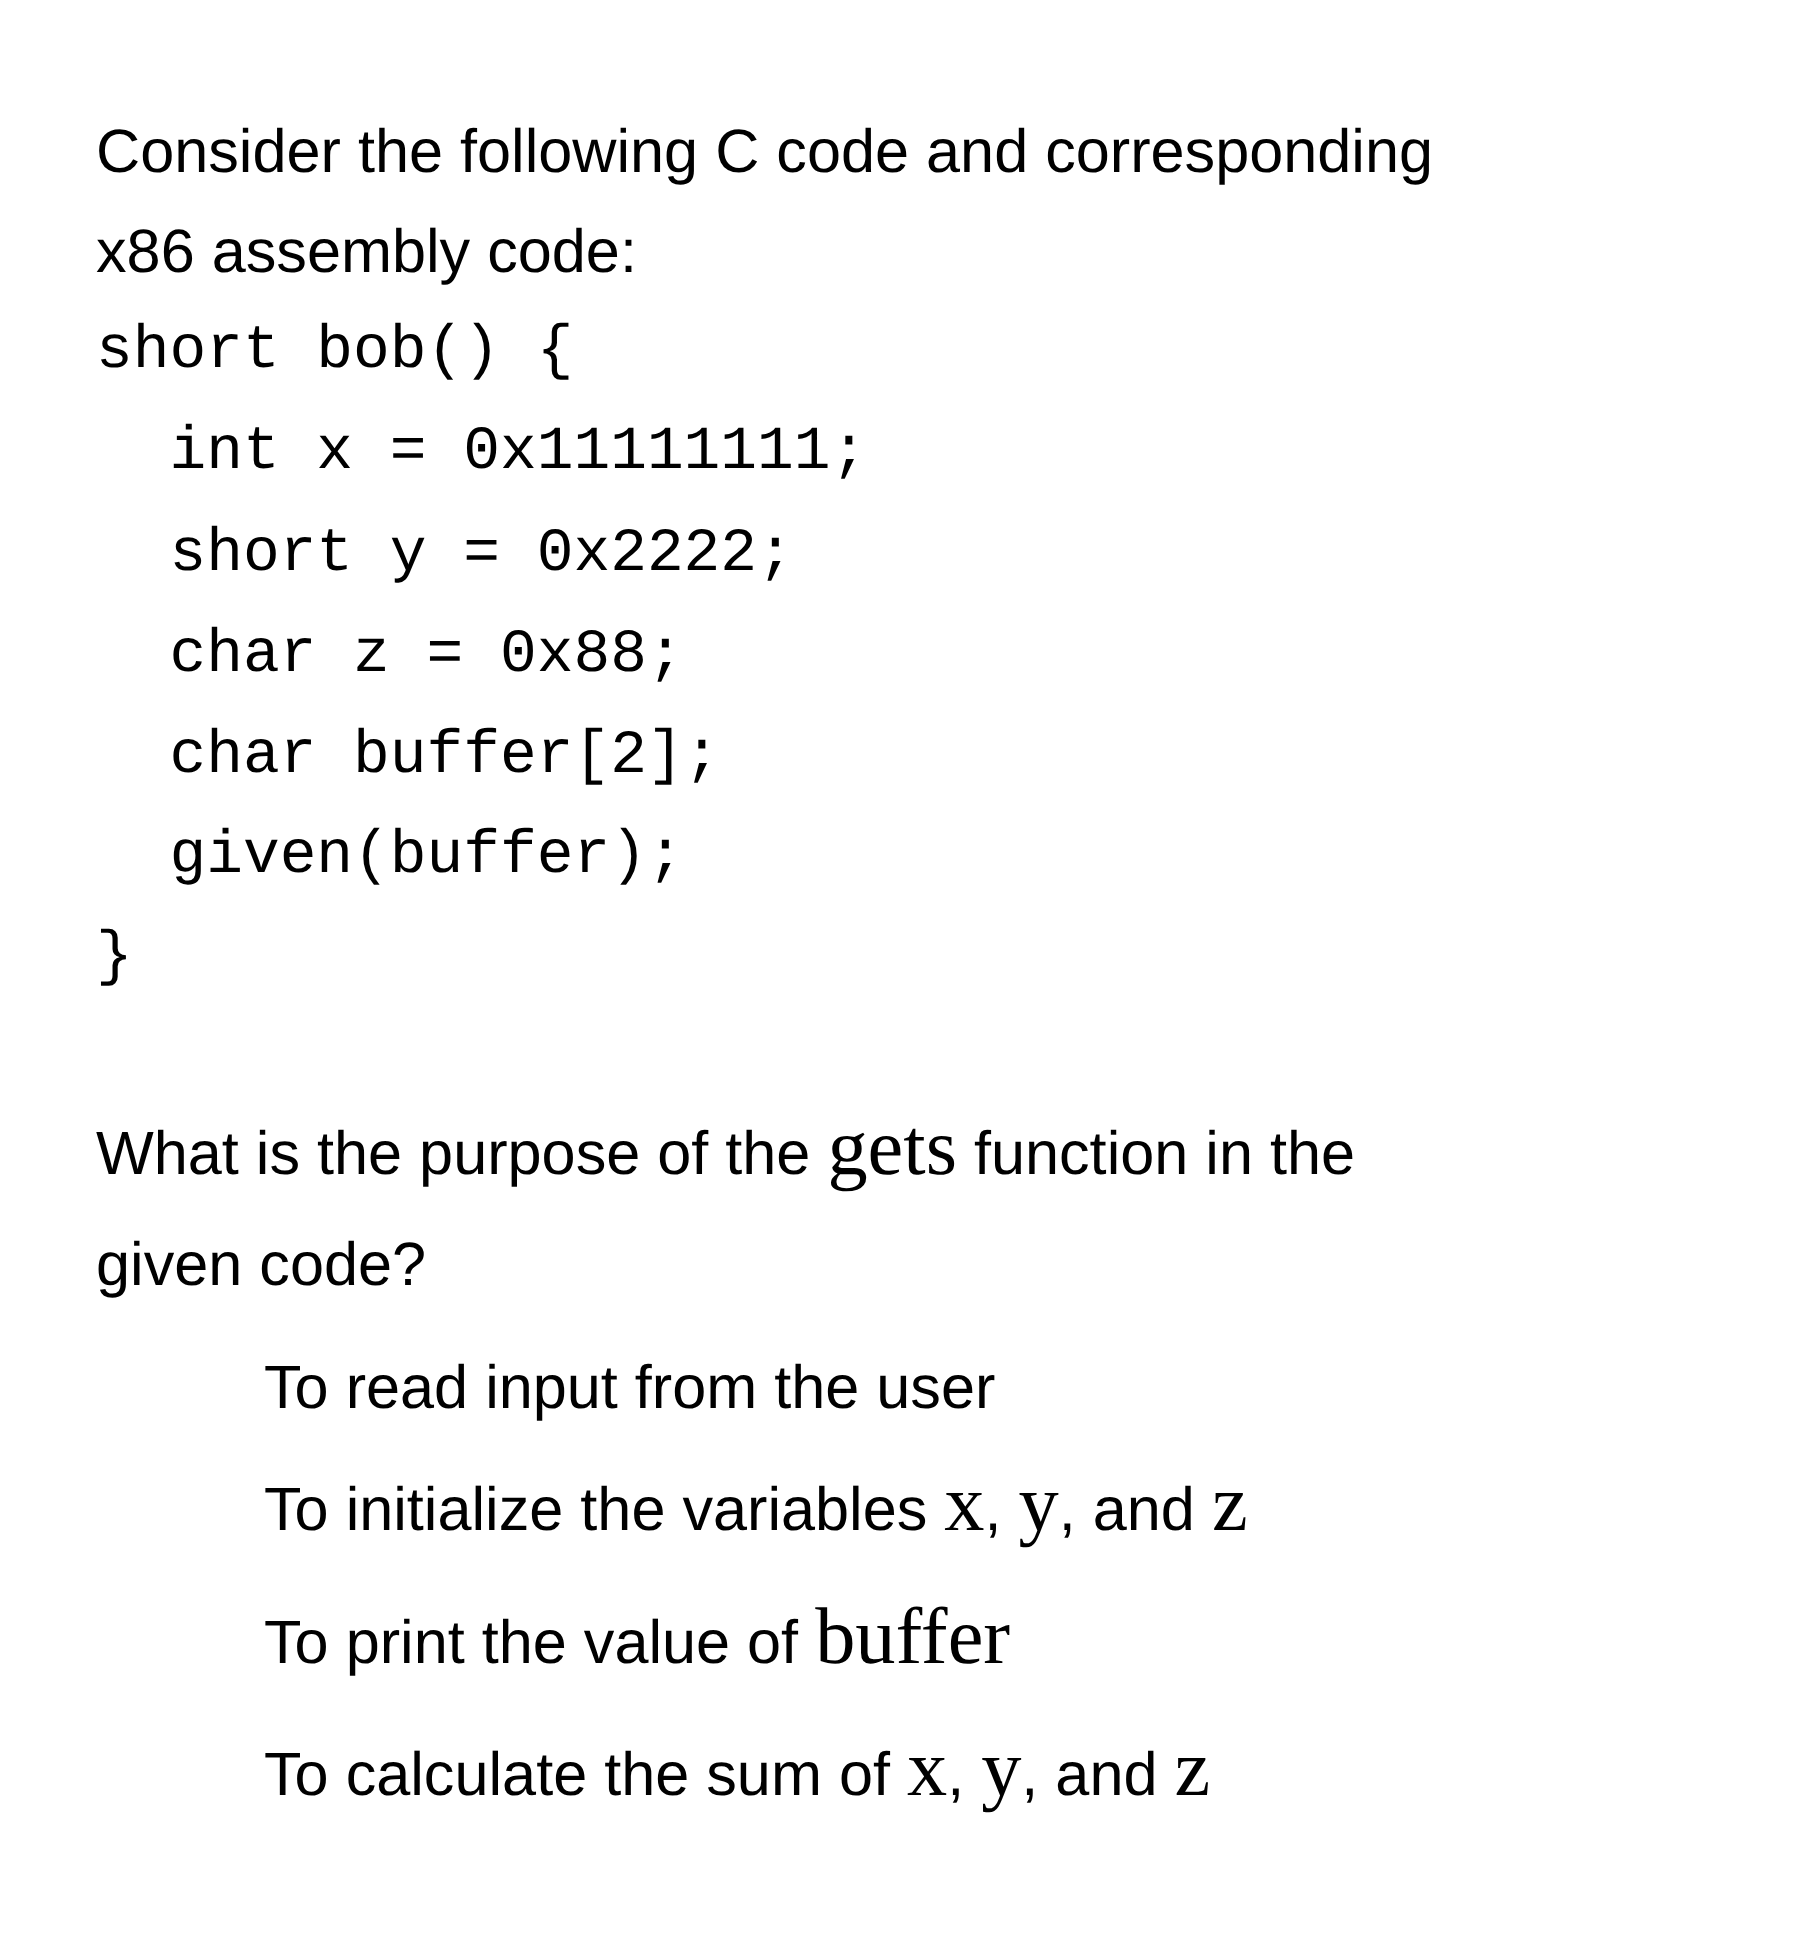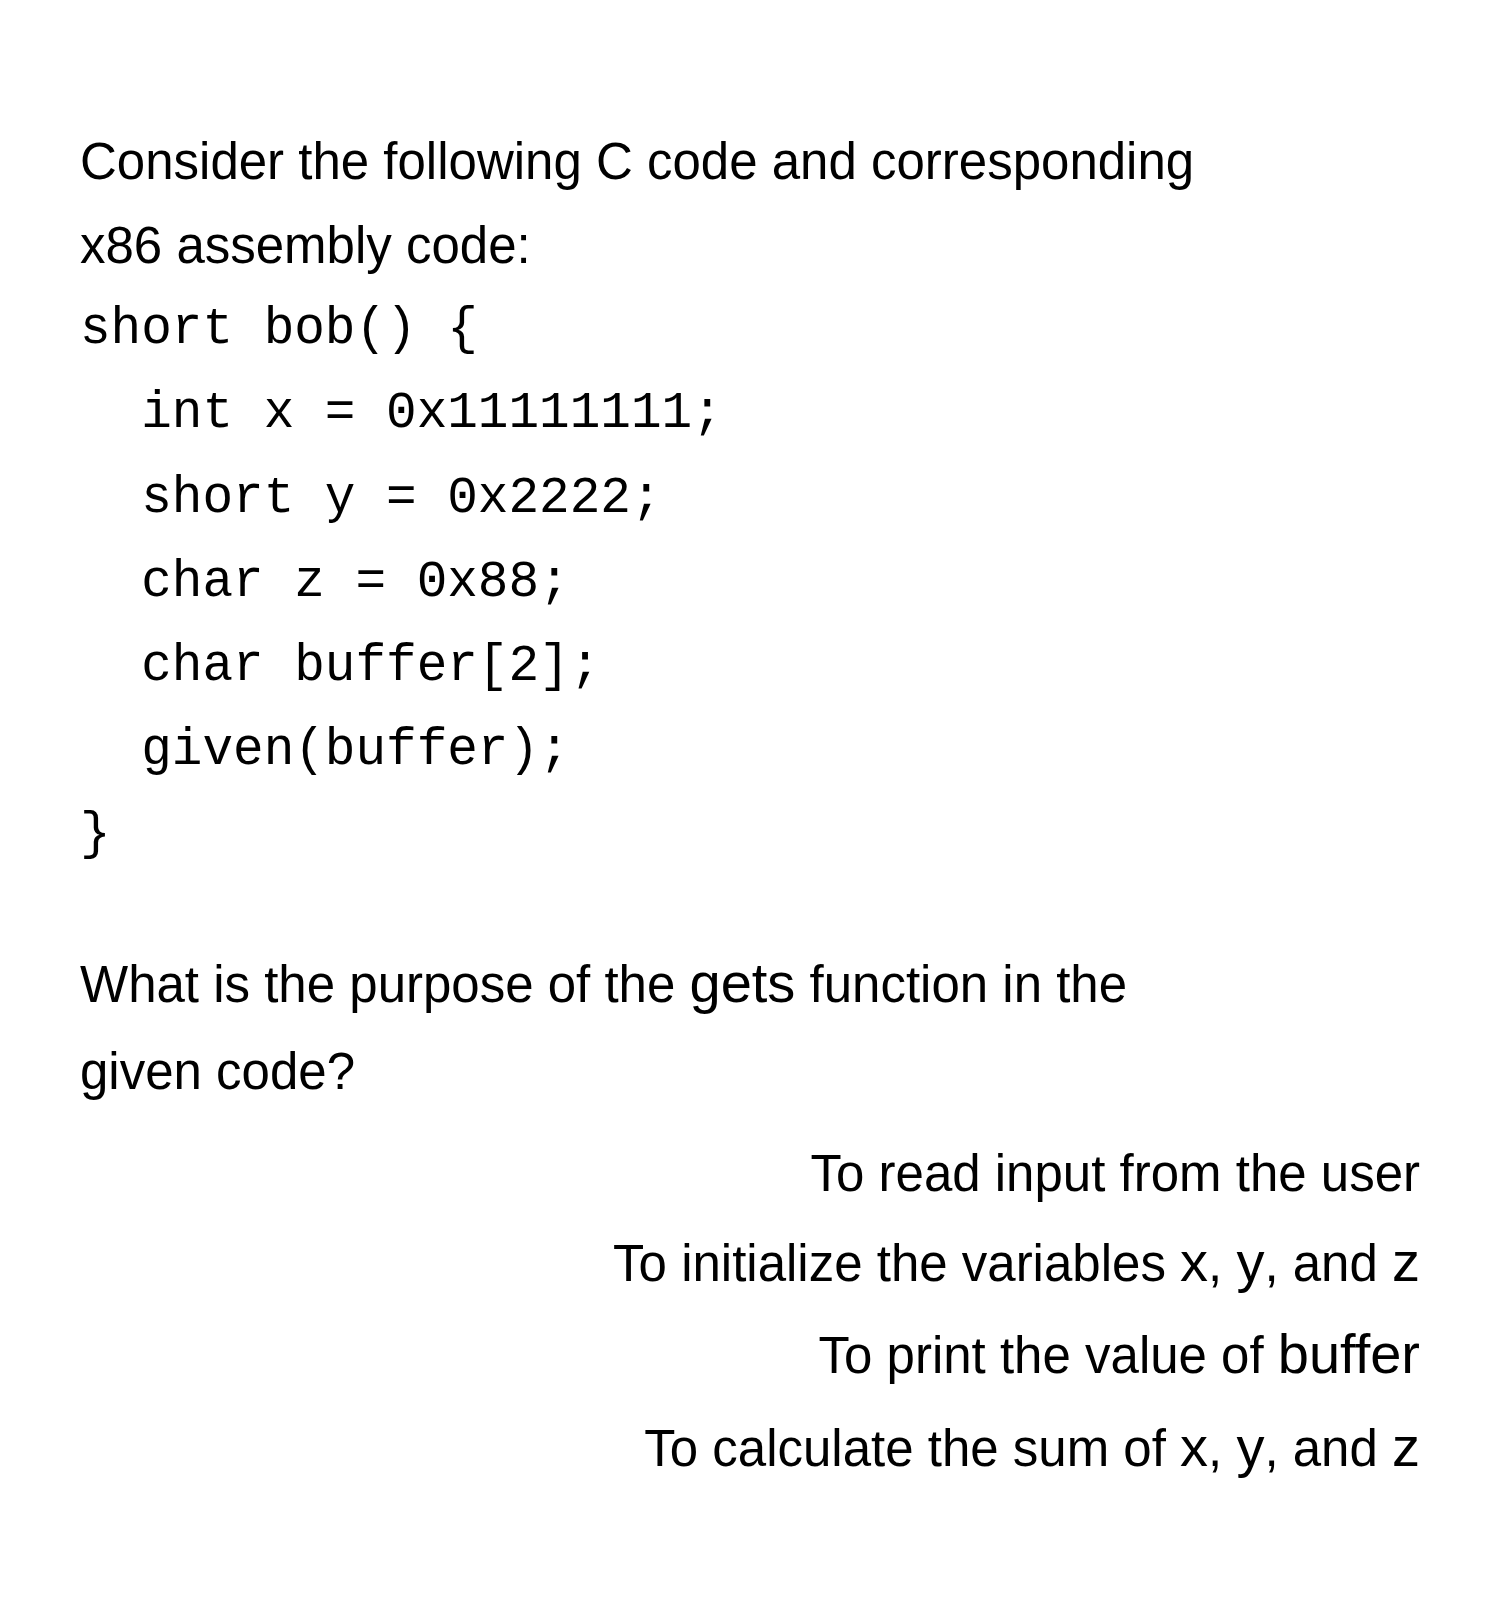--- a/index.html
+++ b/index.html
@@ -4,48 +4,46 @@
 <style>
   html, body {
     margin: 0;
     padding: 0;
     width: 1500px;
     background: #ffffff;
     font-family: -apple-system, BlinkMacSystemFont, "Segoe UI", Helvetica, Arial, sans-serif;
     color: #000000;
   }
   .page {
-    padding: 84px 80px 80px 80px;
+    padding: 84px 40px 80px 80px;
     box-sizing: border-box;
     width: 1500px;
-    margin-top: 36px;
   }
   .prose {
     font-size: 51px;
     line-height: 1.65;
     font-weight: 400;
   }
   .code-inline {
-    font-family: Liberation Sans, sans-serif;
-    font-size: 56px;
+    font-family: Liberation Serif, serif;
+    font-size: 67px;
   }
   .code-block {
     font-family: "Courier New", Courier, monospace;
     font-size: 51px;
     line-height: 1.65;
     white-space: pre;
     margin: 0;
   }
   .question-block {
     margin-top: 60px;
   }
   .options {
     margin-top: 18px;
     padding-left: 140px;
-    text-align: right;
   }
   .option-line {
     font-size: 51px;
     line-height: 1.65;
   }
 </style>
 </head>
 <body>
 
 <div class="page">

